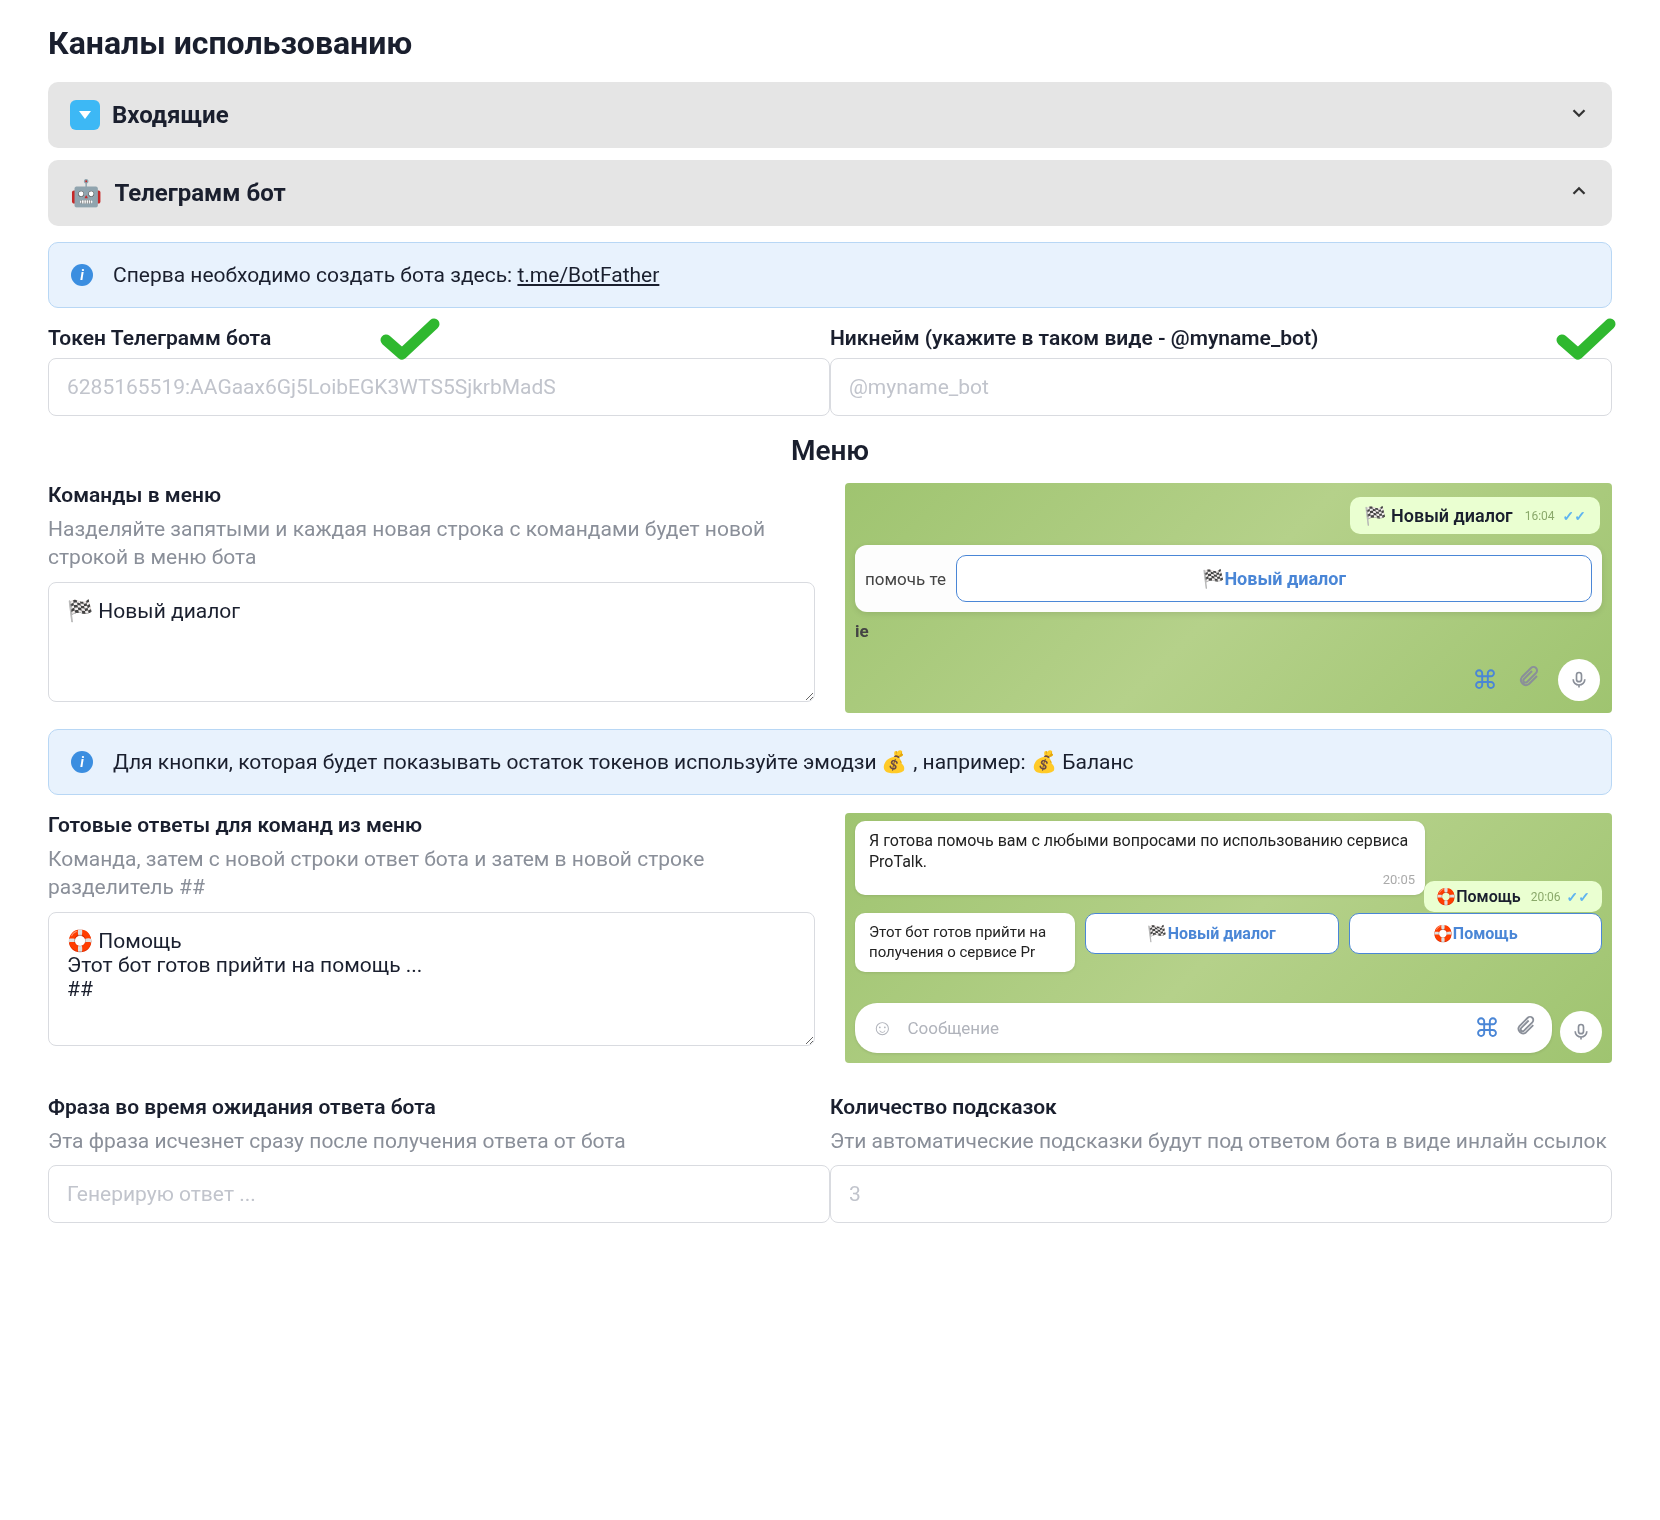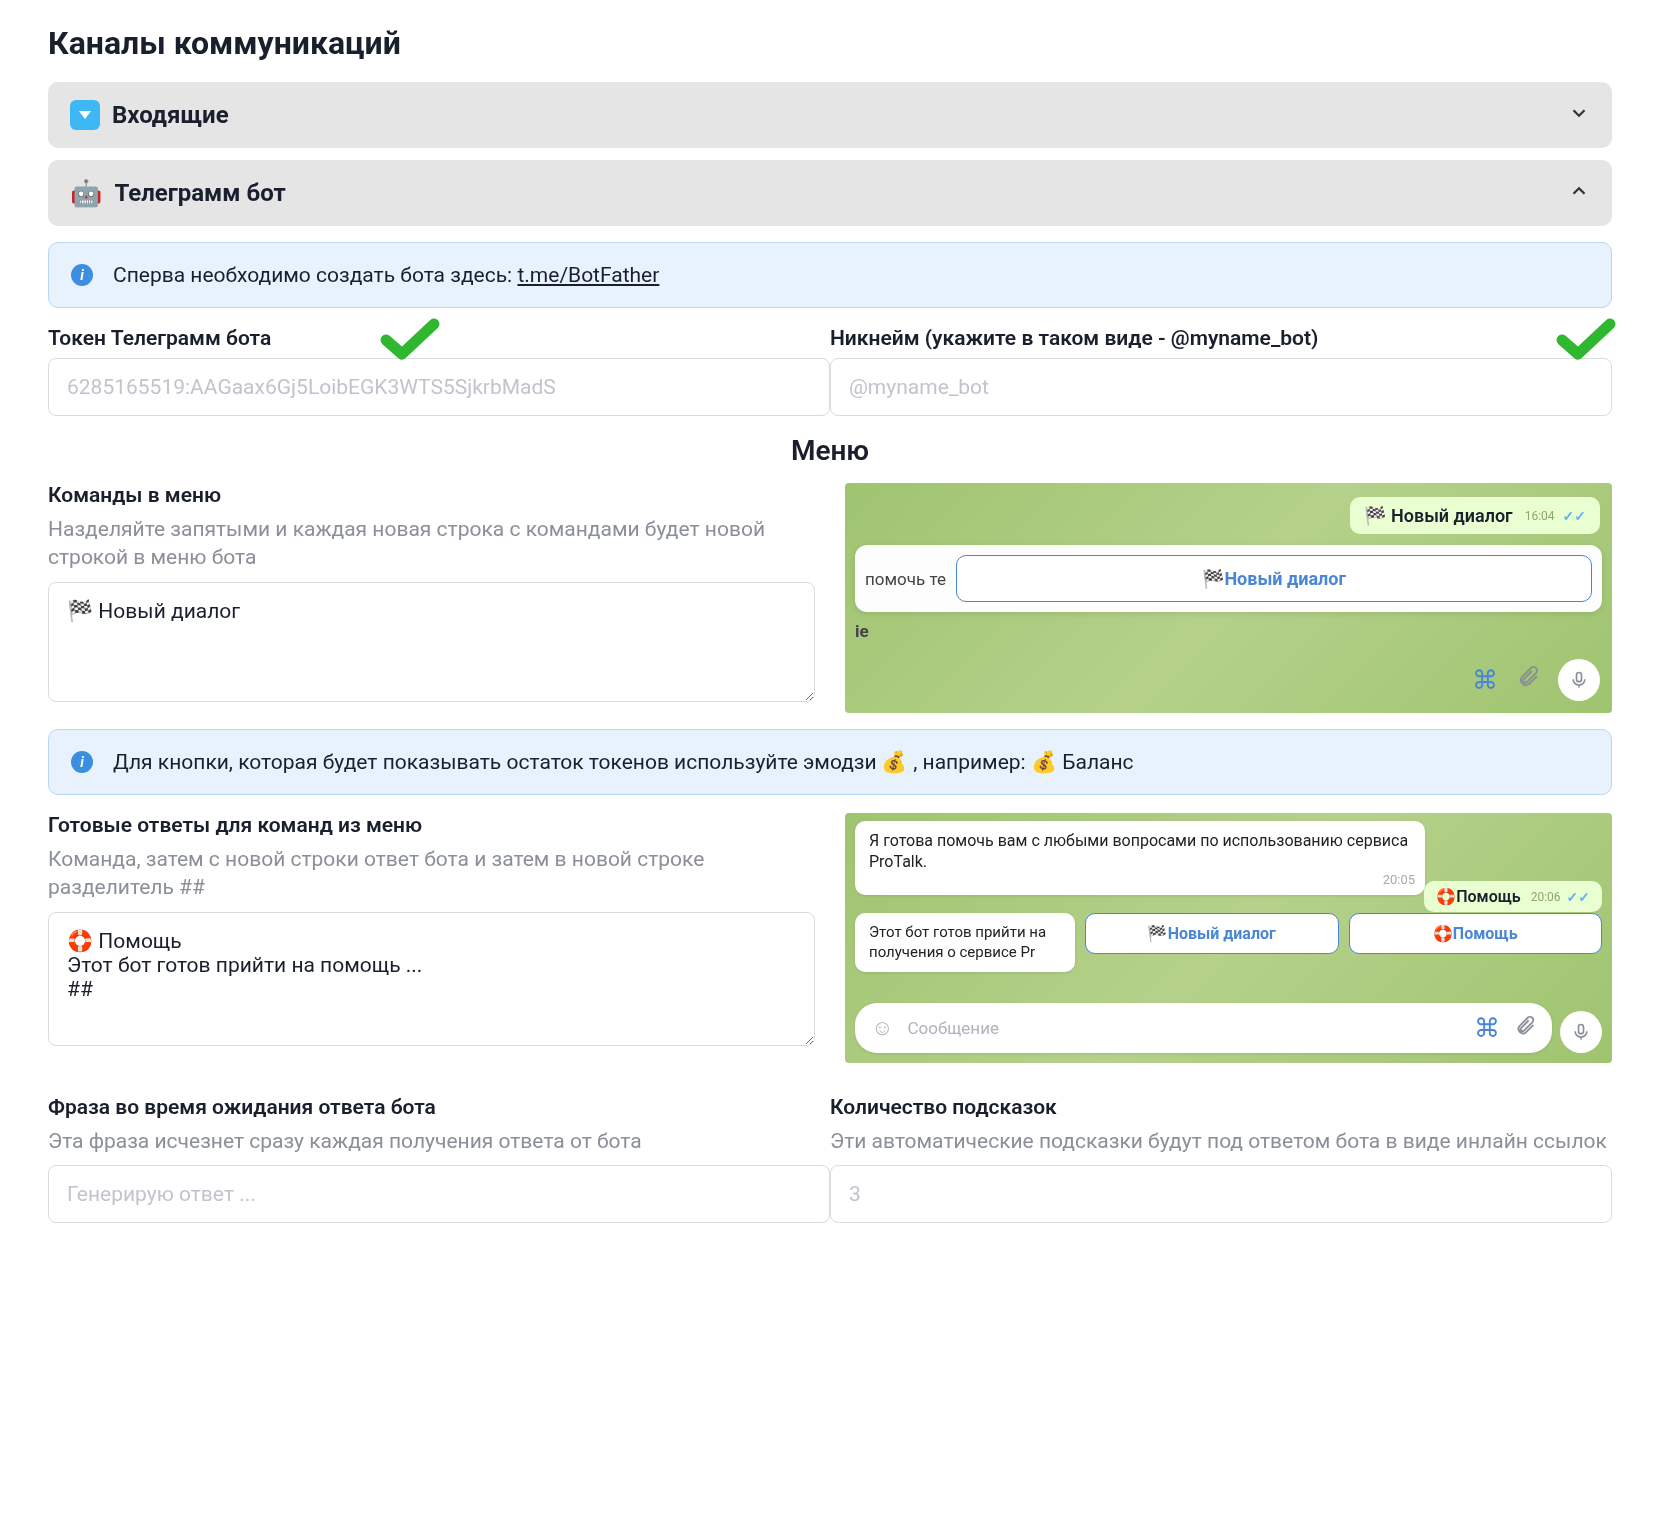--- a/index.html
+++ b/index.html
@@ -289,21 +289,21 @@
   display: flex;
   align-items: center;
   justify-content: center;
   color: #8a8f99;
 }
 .spacer { height: 18px; }
 </style>
 </head>
 <body>
 
-<h2 class="page-title">Каналы коммуникаций</h2>
+<h2 class="page-title">Каналы использованию</h2>
 
 <div class="accordion">
   <div class="accordion-left">
     <span class="accordion-icon-box">
       <svg width="14" height="14" viewBox="0 0 14 14">
           <path d="M1 3 L7 11 L13 3 Z" fill="#fff"></path>
         </svg>
     </span>
     <span class="accordion-title">Входящие</span>
   </div>
@@ -443,21 +443,21 @@
       </div>
     </div>
   </div>
 </div>
 
 <div class="spacer"></div>
 
 <div class="two-col">
   <div class="col">
     <label class="field-label">Фраза во время ожидания ответа бота</label>
-    <div class="field-help">Эта фраза исчезнет сразу каждая получения ответа от бота</div>
+    <div class="field-help">Эта фраза исчезнет сразу после получения ответа от бота</div>
     <input class="text-input" type="text" placeholder="Генерирую ответ ..." style="">
   </div>
   <div class="col">
     <label class="field-label">Количество подсказок</label>
     <div class="field-help">Эти автоматические подсказки будут под ответом бота в виде инлайн ссылок</div>
     <input class="text-input" type="text" placeholder="3" style="">
   </div>
 </div>
 
 </body></html>

